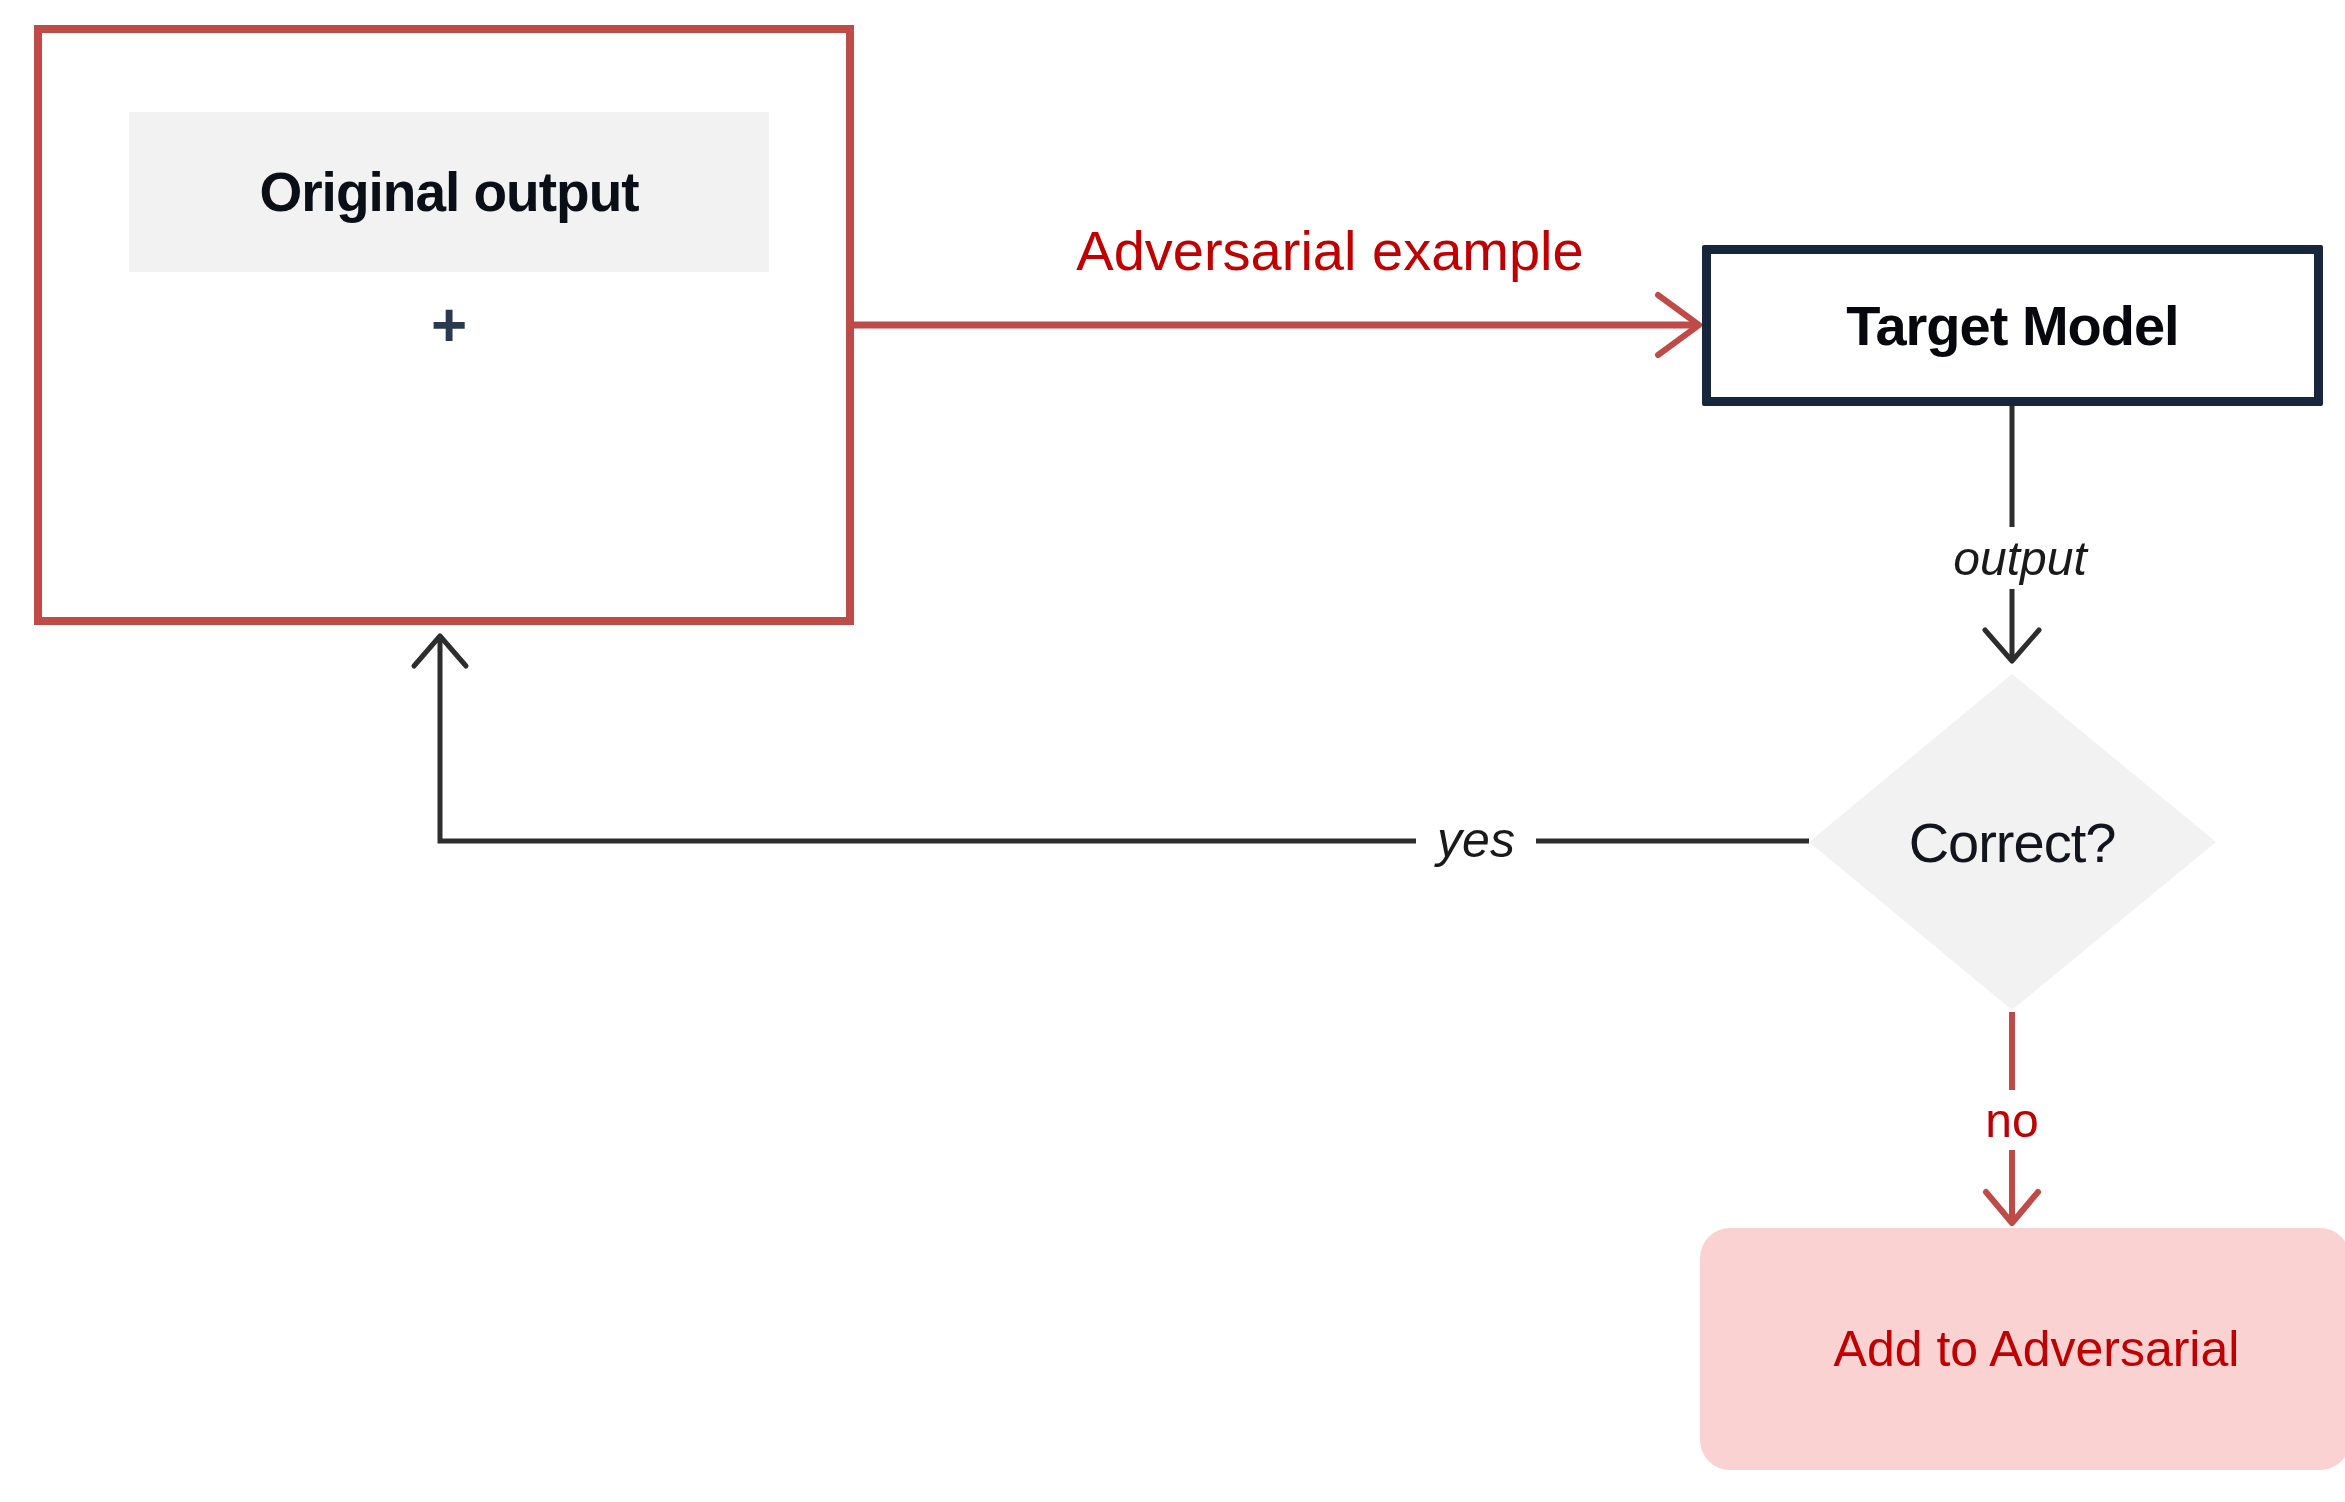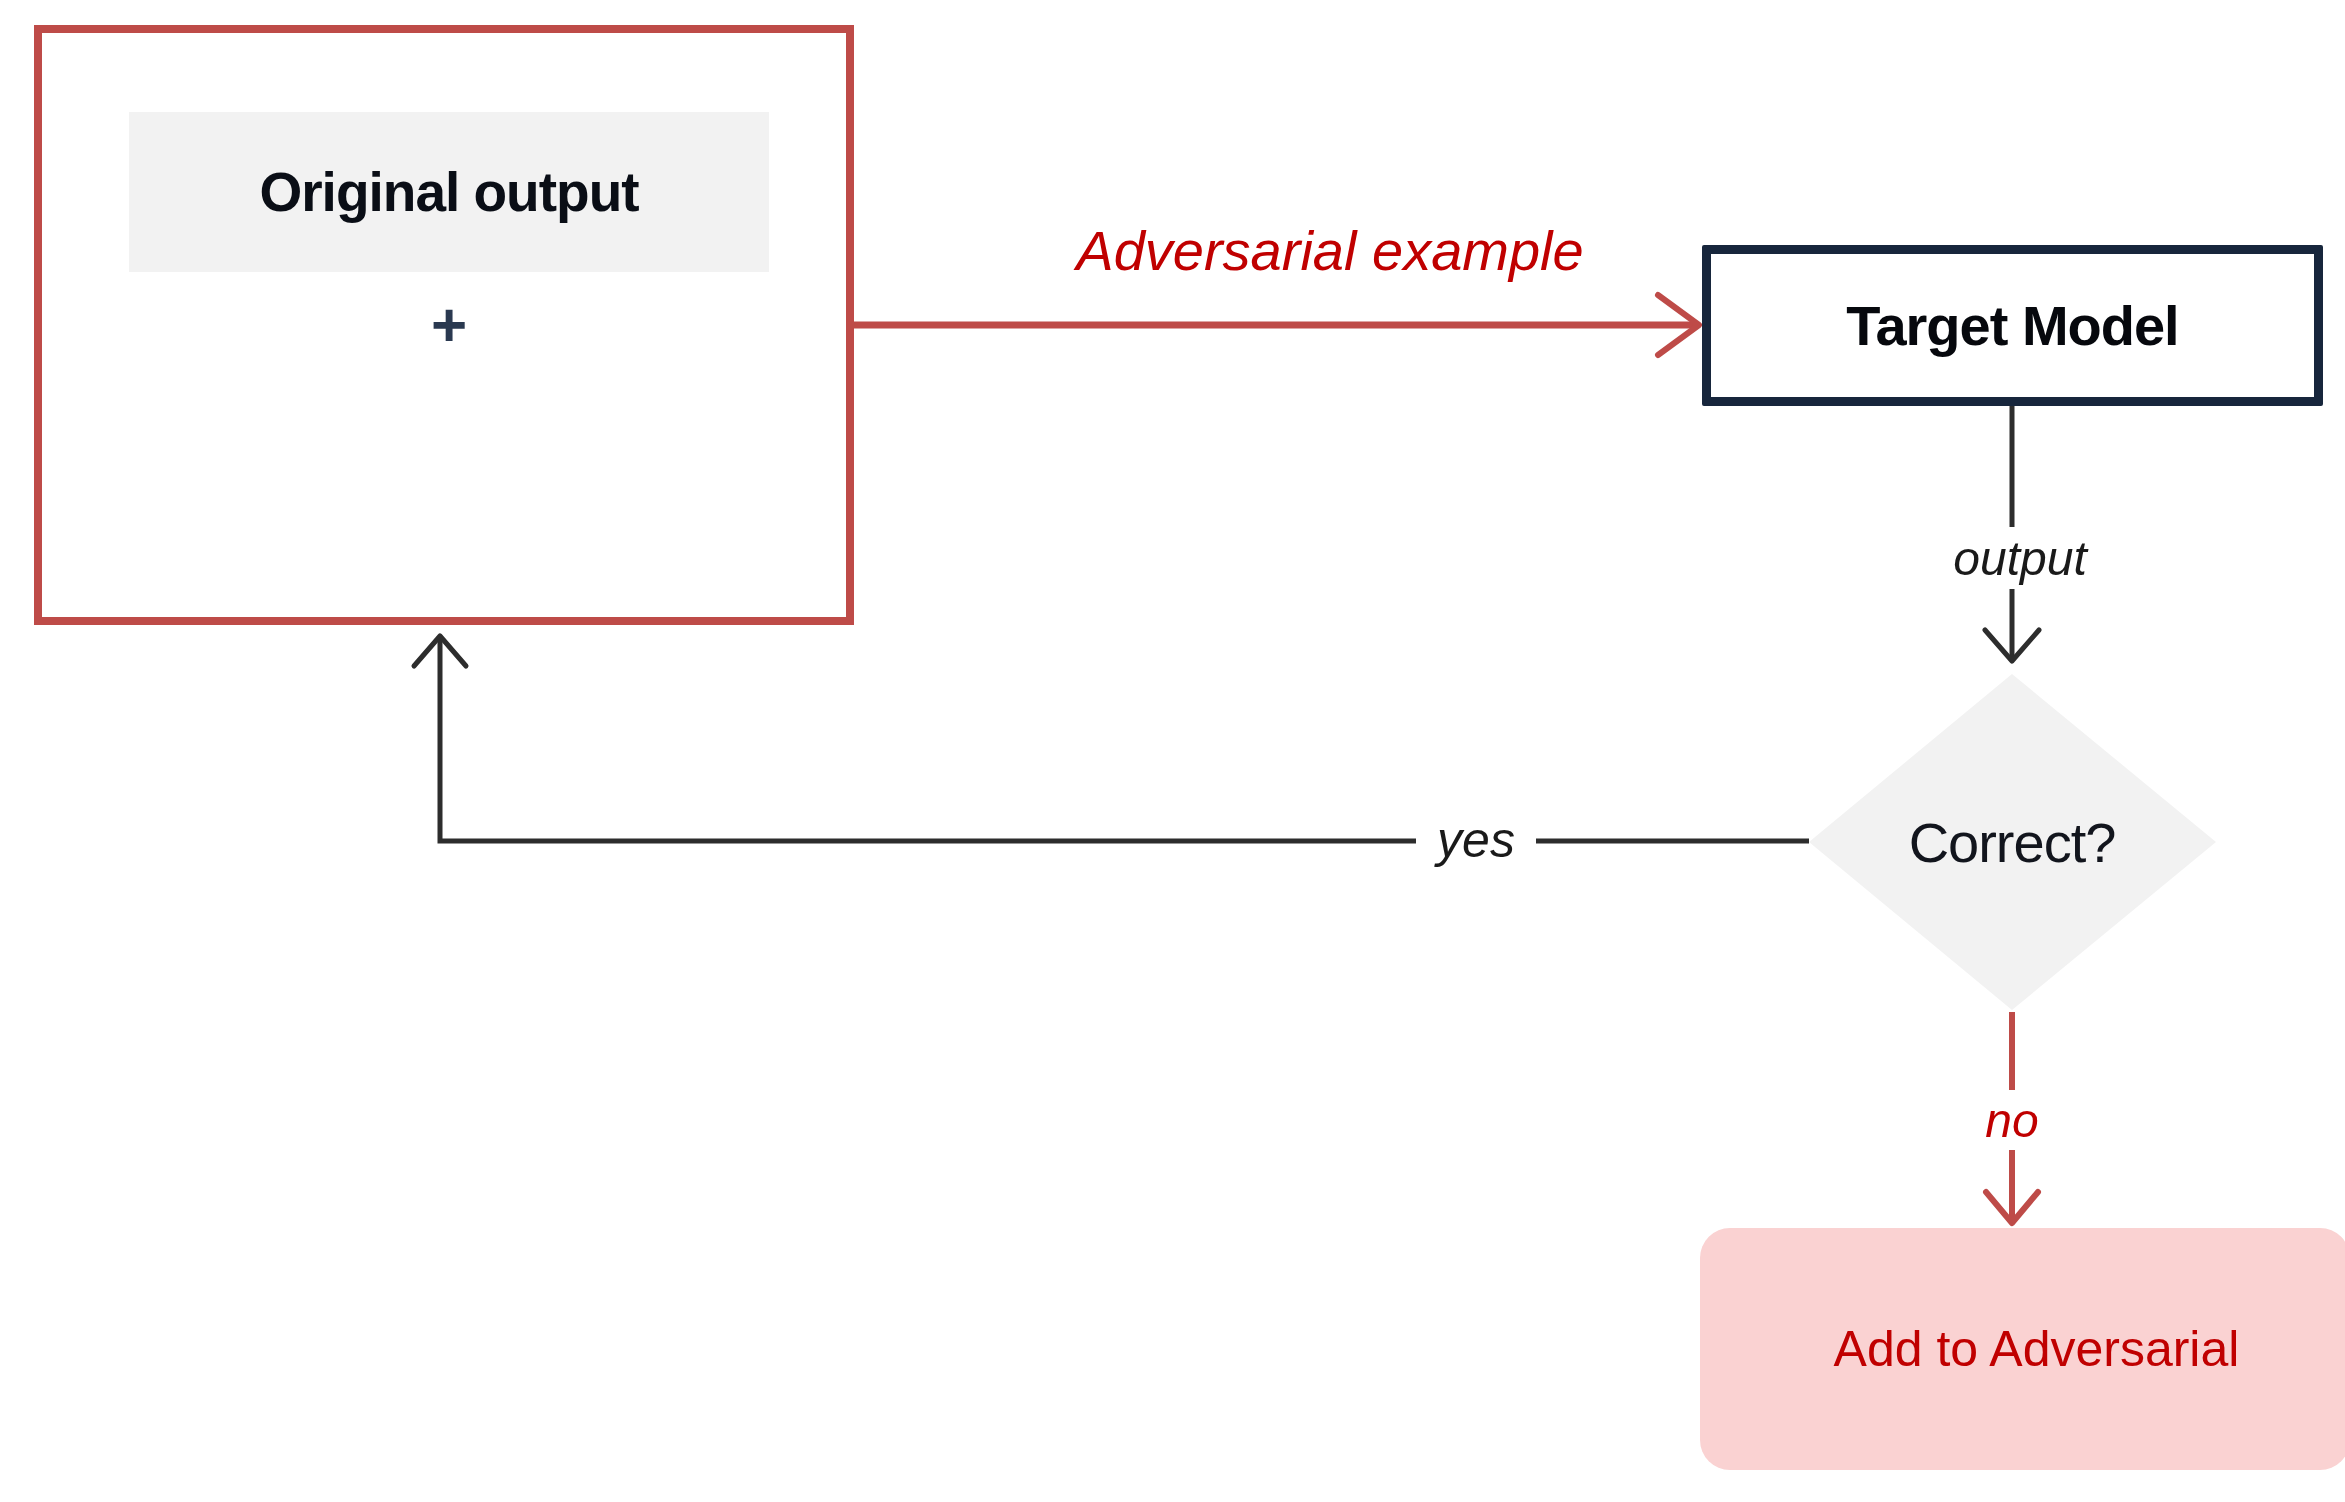--- a/index.html
+++ b/index.html
@@ -54,33 +54,33 @@
   .adv-set-box{
     left:1700px;top:1228px;width:627px;height:242px;
     background:#fad2d2;border-radius:30px;
     font-size:50px;line-height:66px;color:#c00000;
     flex-direction:column;z-index:2;padding-left:23px;
   }
 
   
   .adversarial-label{
     left:1030px;top:212px;width:600px;height:76px;
-    font-style:italic;font-size:56px;color:#c00000;
+    font-size:56px;color:#c00000;
   }
   .output-label{
     left:1930px;top:527px;width:180px;height:62px;
     font-style:italic;font-size:48px;color:#1a1a1a;background:#ffffff;
   }
   .yes-label{
     left:1416px;top:809px;width:120px;height:62px;
     font-style:italic;font-size:50px;color:#1a1a1a;background:#ffffff;
   }
   .no-label{
     left:1958px;top:1090px;width:108px;height:60px;
-    font-style:italic;font-size:48px;color:#c00000;background:#ffffff;
+    font-size:48px;color:#c00000;background:#ffffff;
   }
 </style>
 </head>
 <body>
 
 <div class="stage">
 
   <svg class="overlay" width="2345" height="1502" viewBox="0 0 2345 1502">
 
     <line x1="854" y1="325" x2="1698" y2="325" stroke="#be4b48" stroke-width="7"></line>

